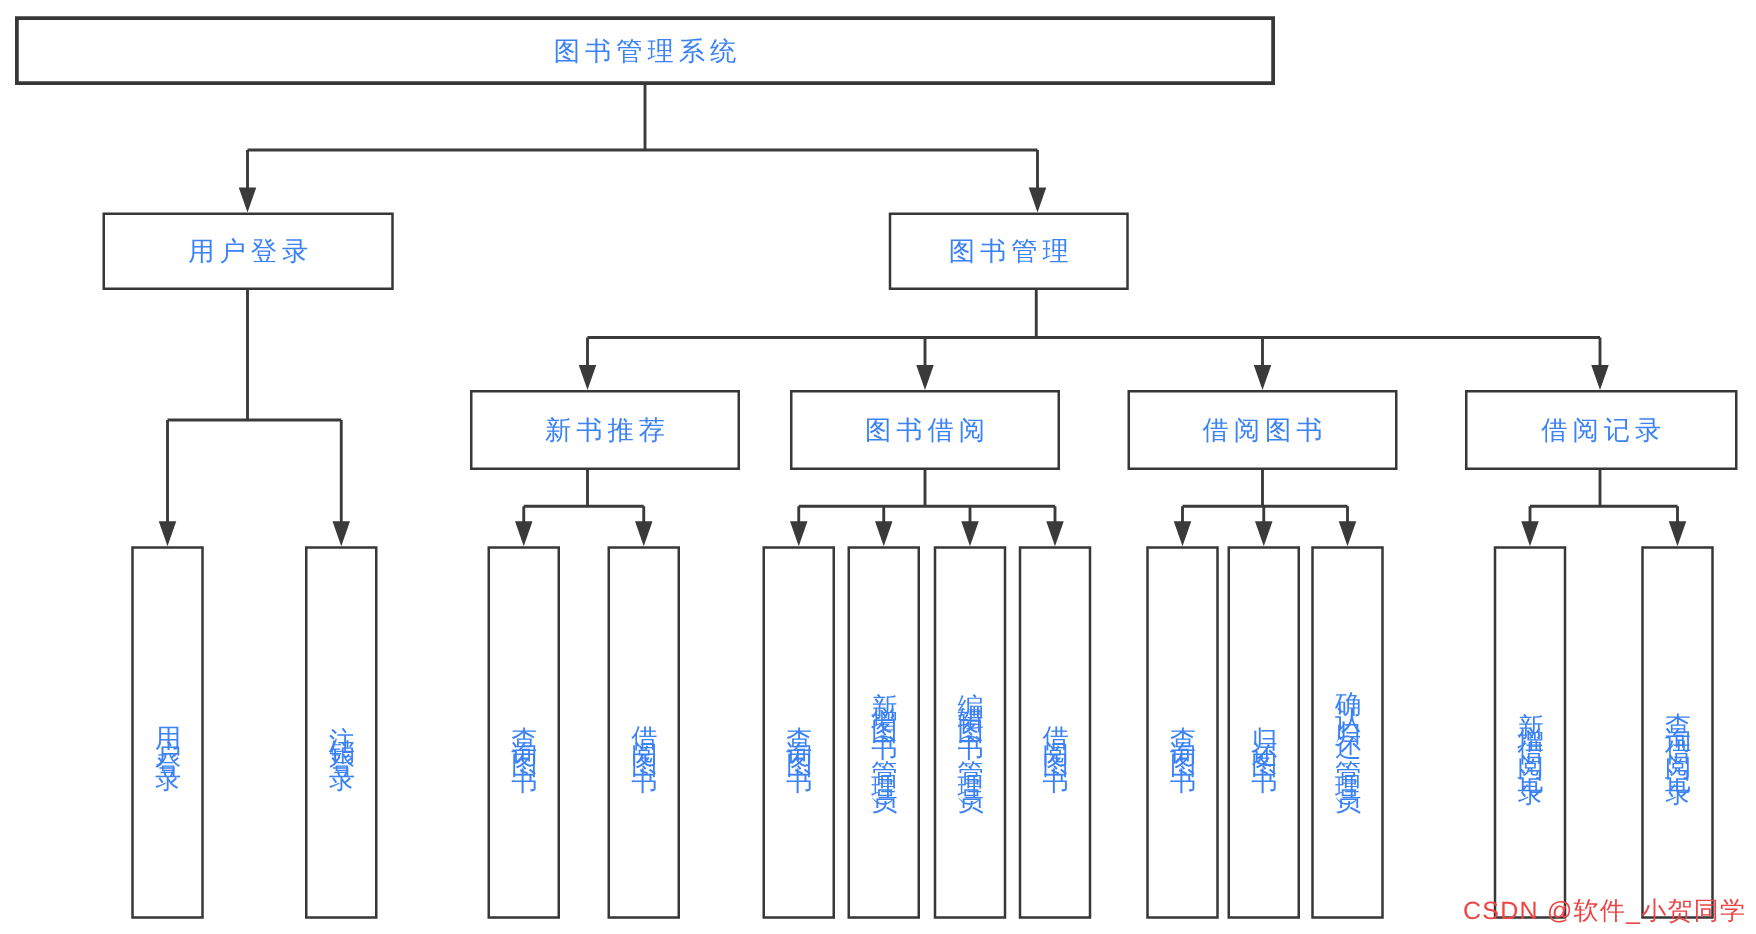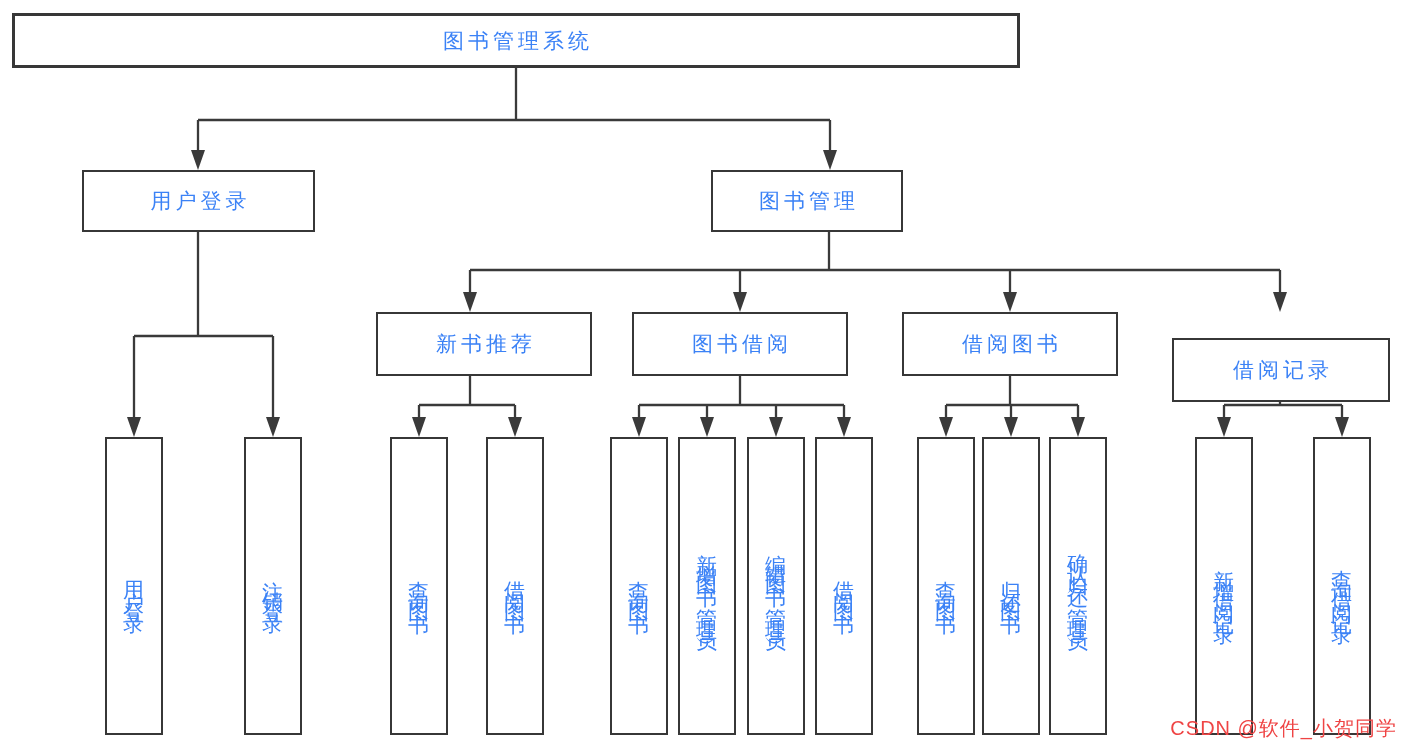--- a/index.html
+++ b/index.html
@@ -105,21 +105,21 @@
 
   <div class="node h-node l3" style="left:376px; width:216px;">
     <span>新书推荐</span>
   </div>
   <div class="node h-node l3" style="left:632px; width:216px;text-align:right;">
     <span>图书借阅</span>
   </div>
   <div class="node h-node l3" style="left:902px; width:216px;">
     <span>借阅图书</span>
   </div>
-  <div class="node h-node l3" style="left:1172px; width:218px;margin-top:26px;">
+  <div class="node h-node l3" style="left:1172px; width:218px;">
     <span>借阅记录</span>
   </div>
 
   <div class="node v-node" style="left:105px;">
     <span>用户登录</span>
   </div>
   <div class="node v-node" style="left:244px;">
     <span>注销登录</span>
   </div>
 

